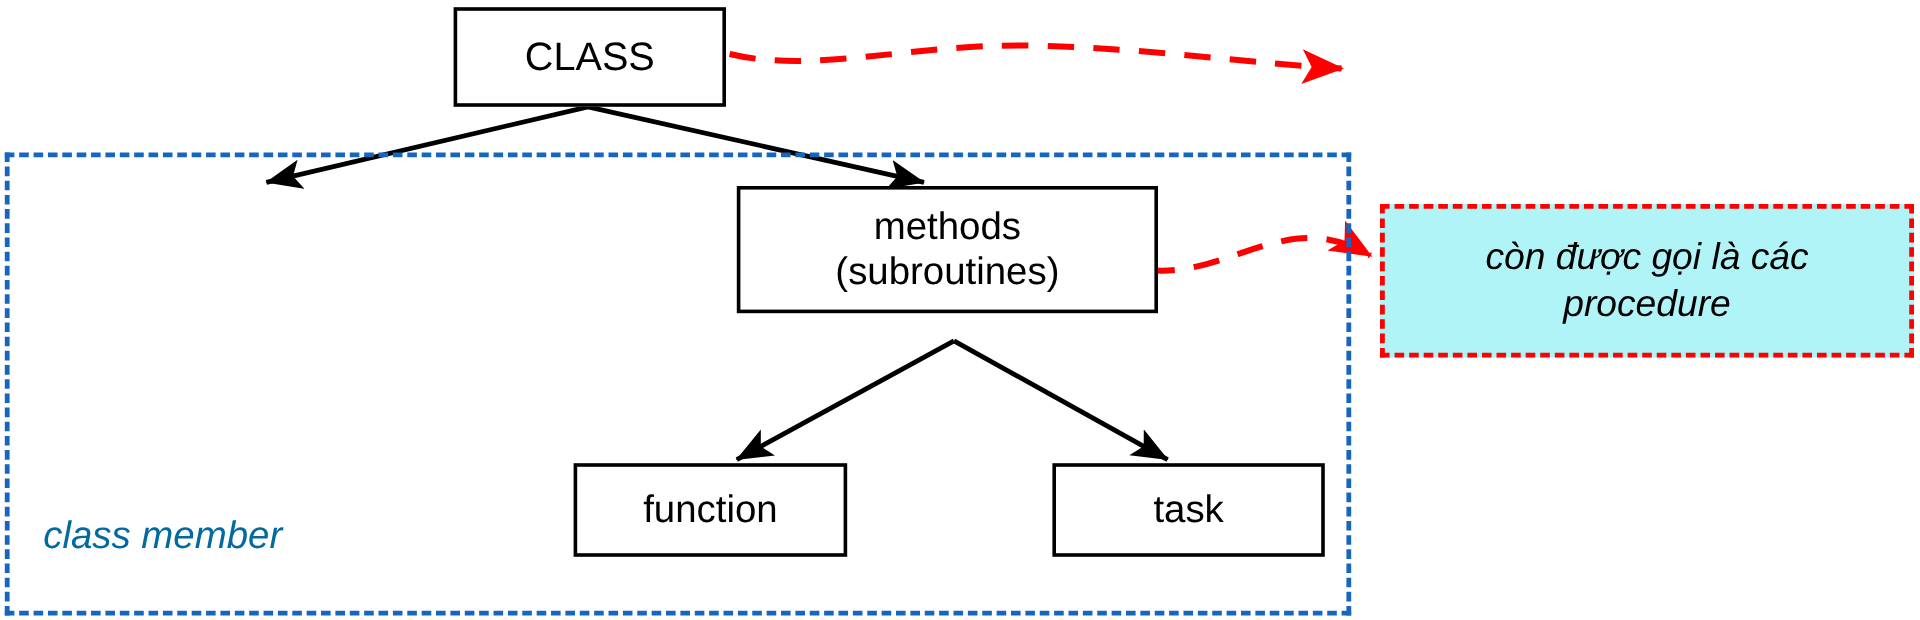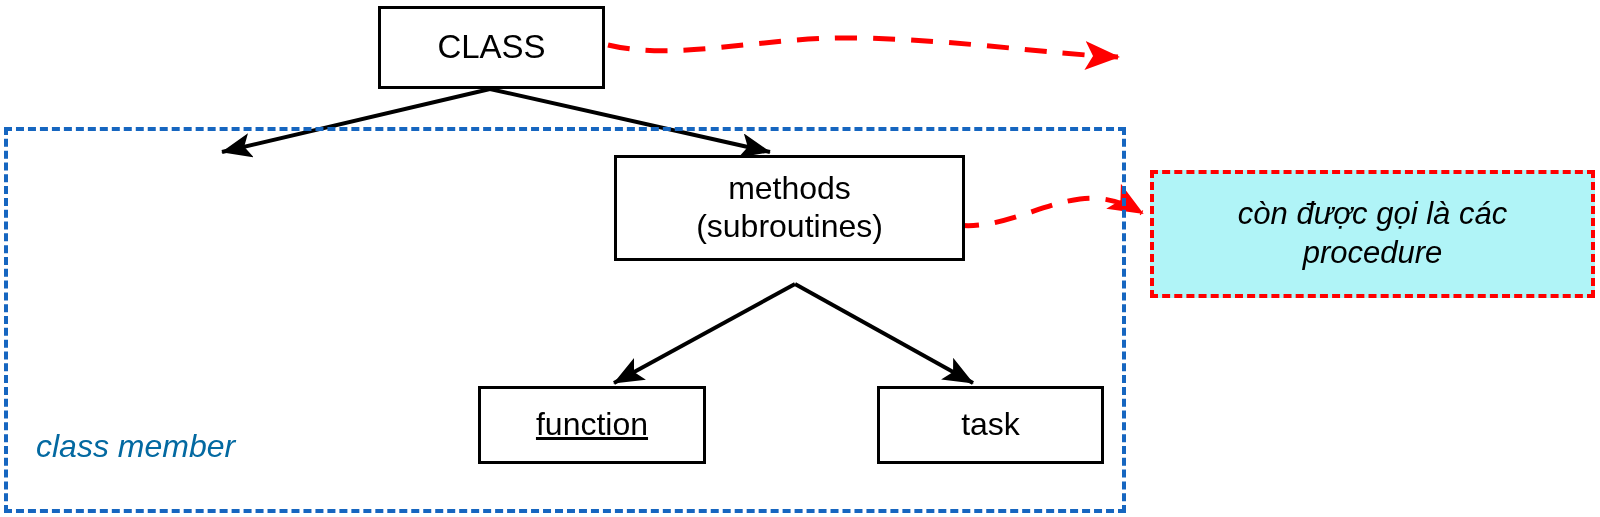--- a/index.html
+++ b/index.html
@@ -35,21 +35,21 @@
     justify-content: center;
     text-align: center;
     color: #000000;
     line-height: 1.18;
     white-space: pre-line;
     font-size: 32px;
   }
   .node-class      { left: 378px; top: 6px;   width: 227px; height: 83px;  font-size: 33px; }
   .node-props      { left: 28px;  top: 155px; width: 352px; height: 128px; }
   .node-methods    { left: 604px; top: 155px; width: 351px; height: 106px; margin-left: 10px; }
-  .node-function   { left: 478px; top: 386px; width: 228px; height: 78px; text-decoration: underline;  }
+  .node-function   { left: 478px; top: 386px; width: 228px; height: 78px;  }
   .node-task       { left: 849px; top: 386px; width: 227px; height: 78px; margin-left: 28px;  }
 
   .group-box {
     position: absolute;
     box-sizing: border-box;
     left: 4px;
     top: 127px;
     width: 1122px;
     height: 386px;
     border: 4px dashed #1666c0;

